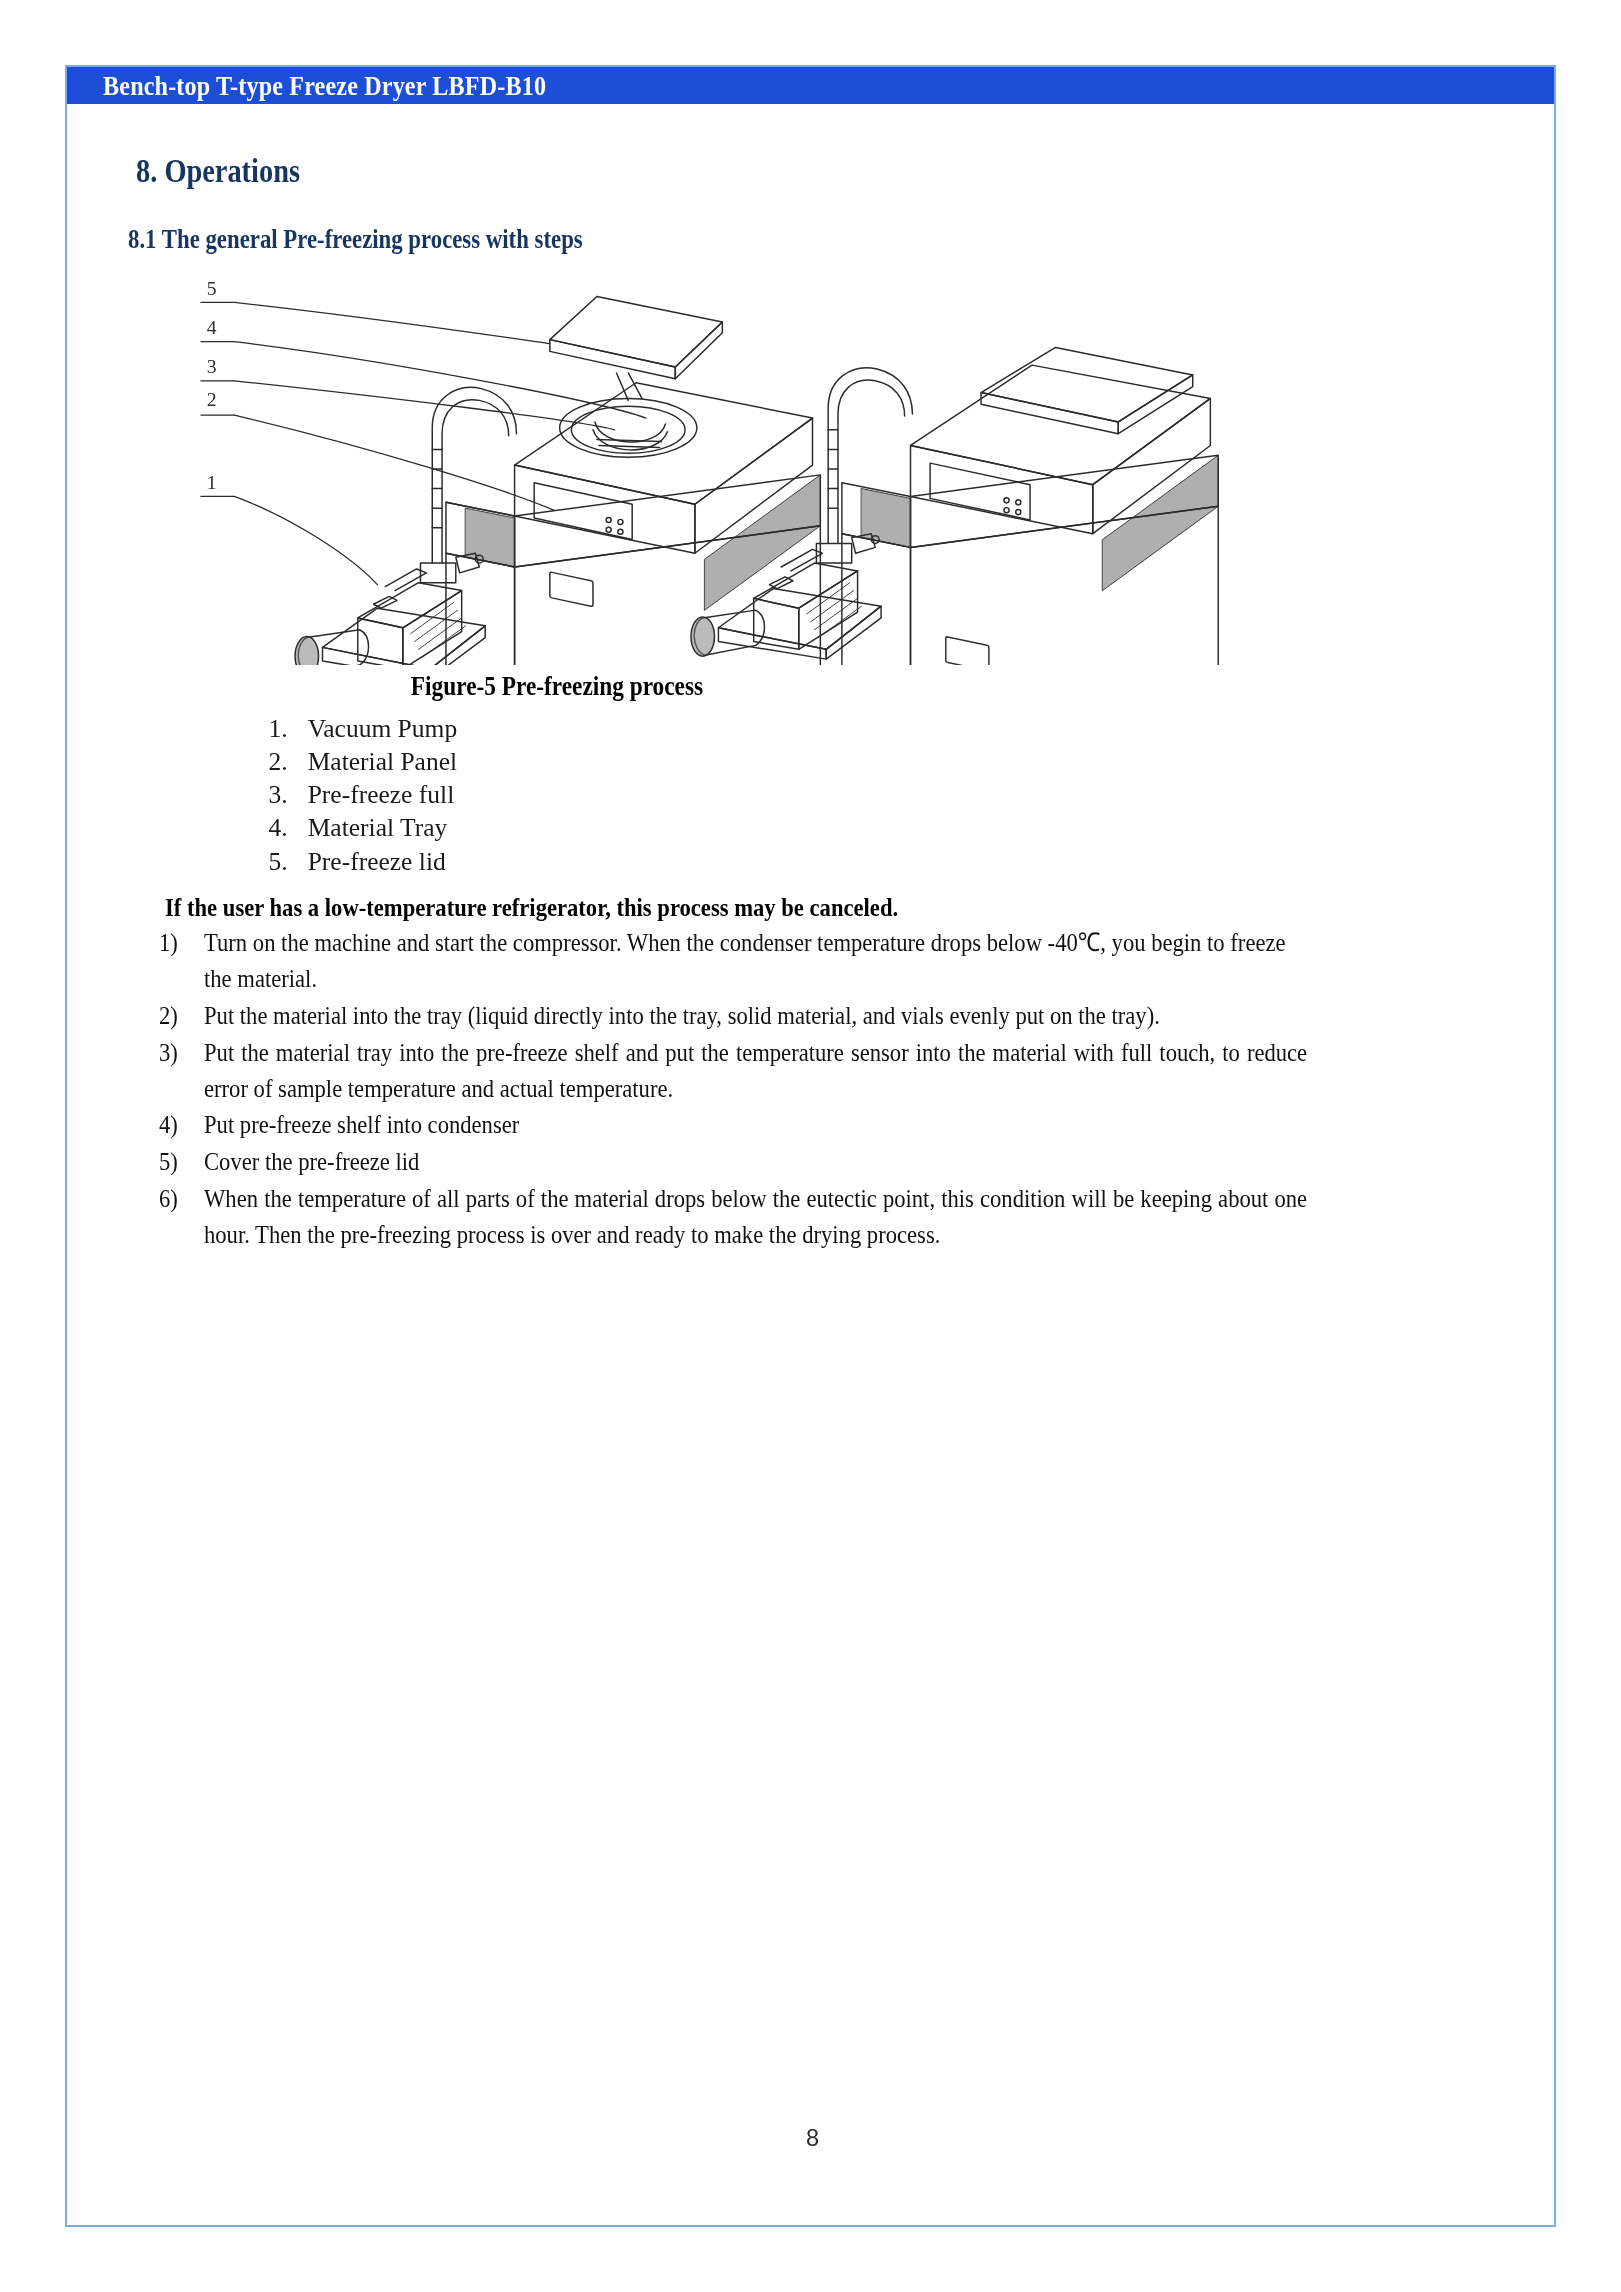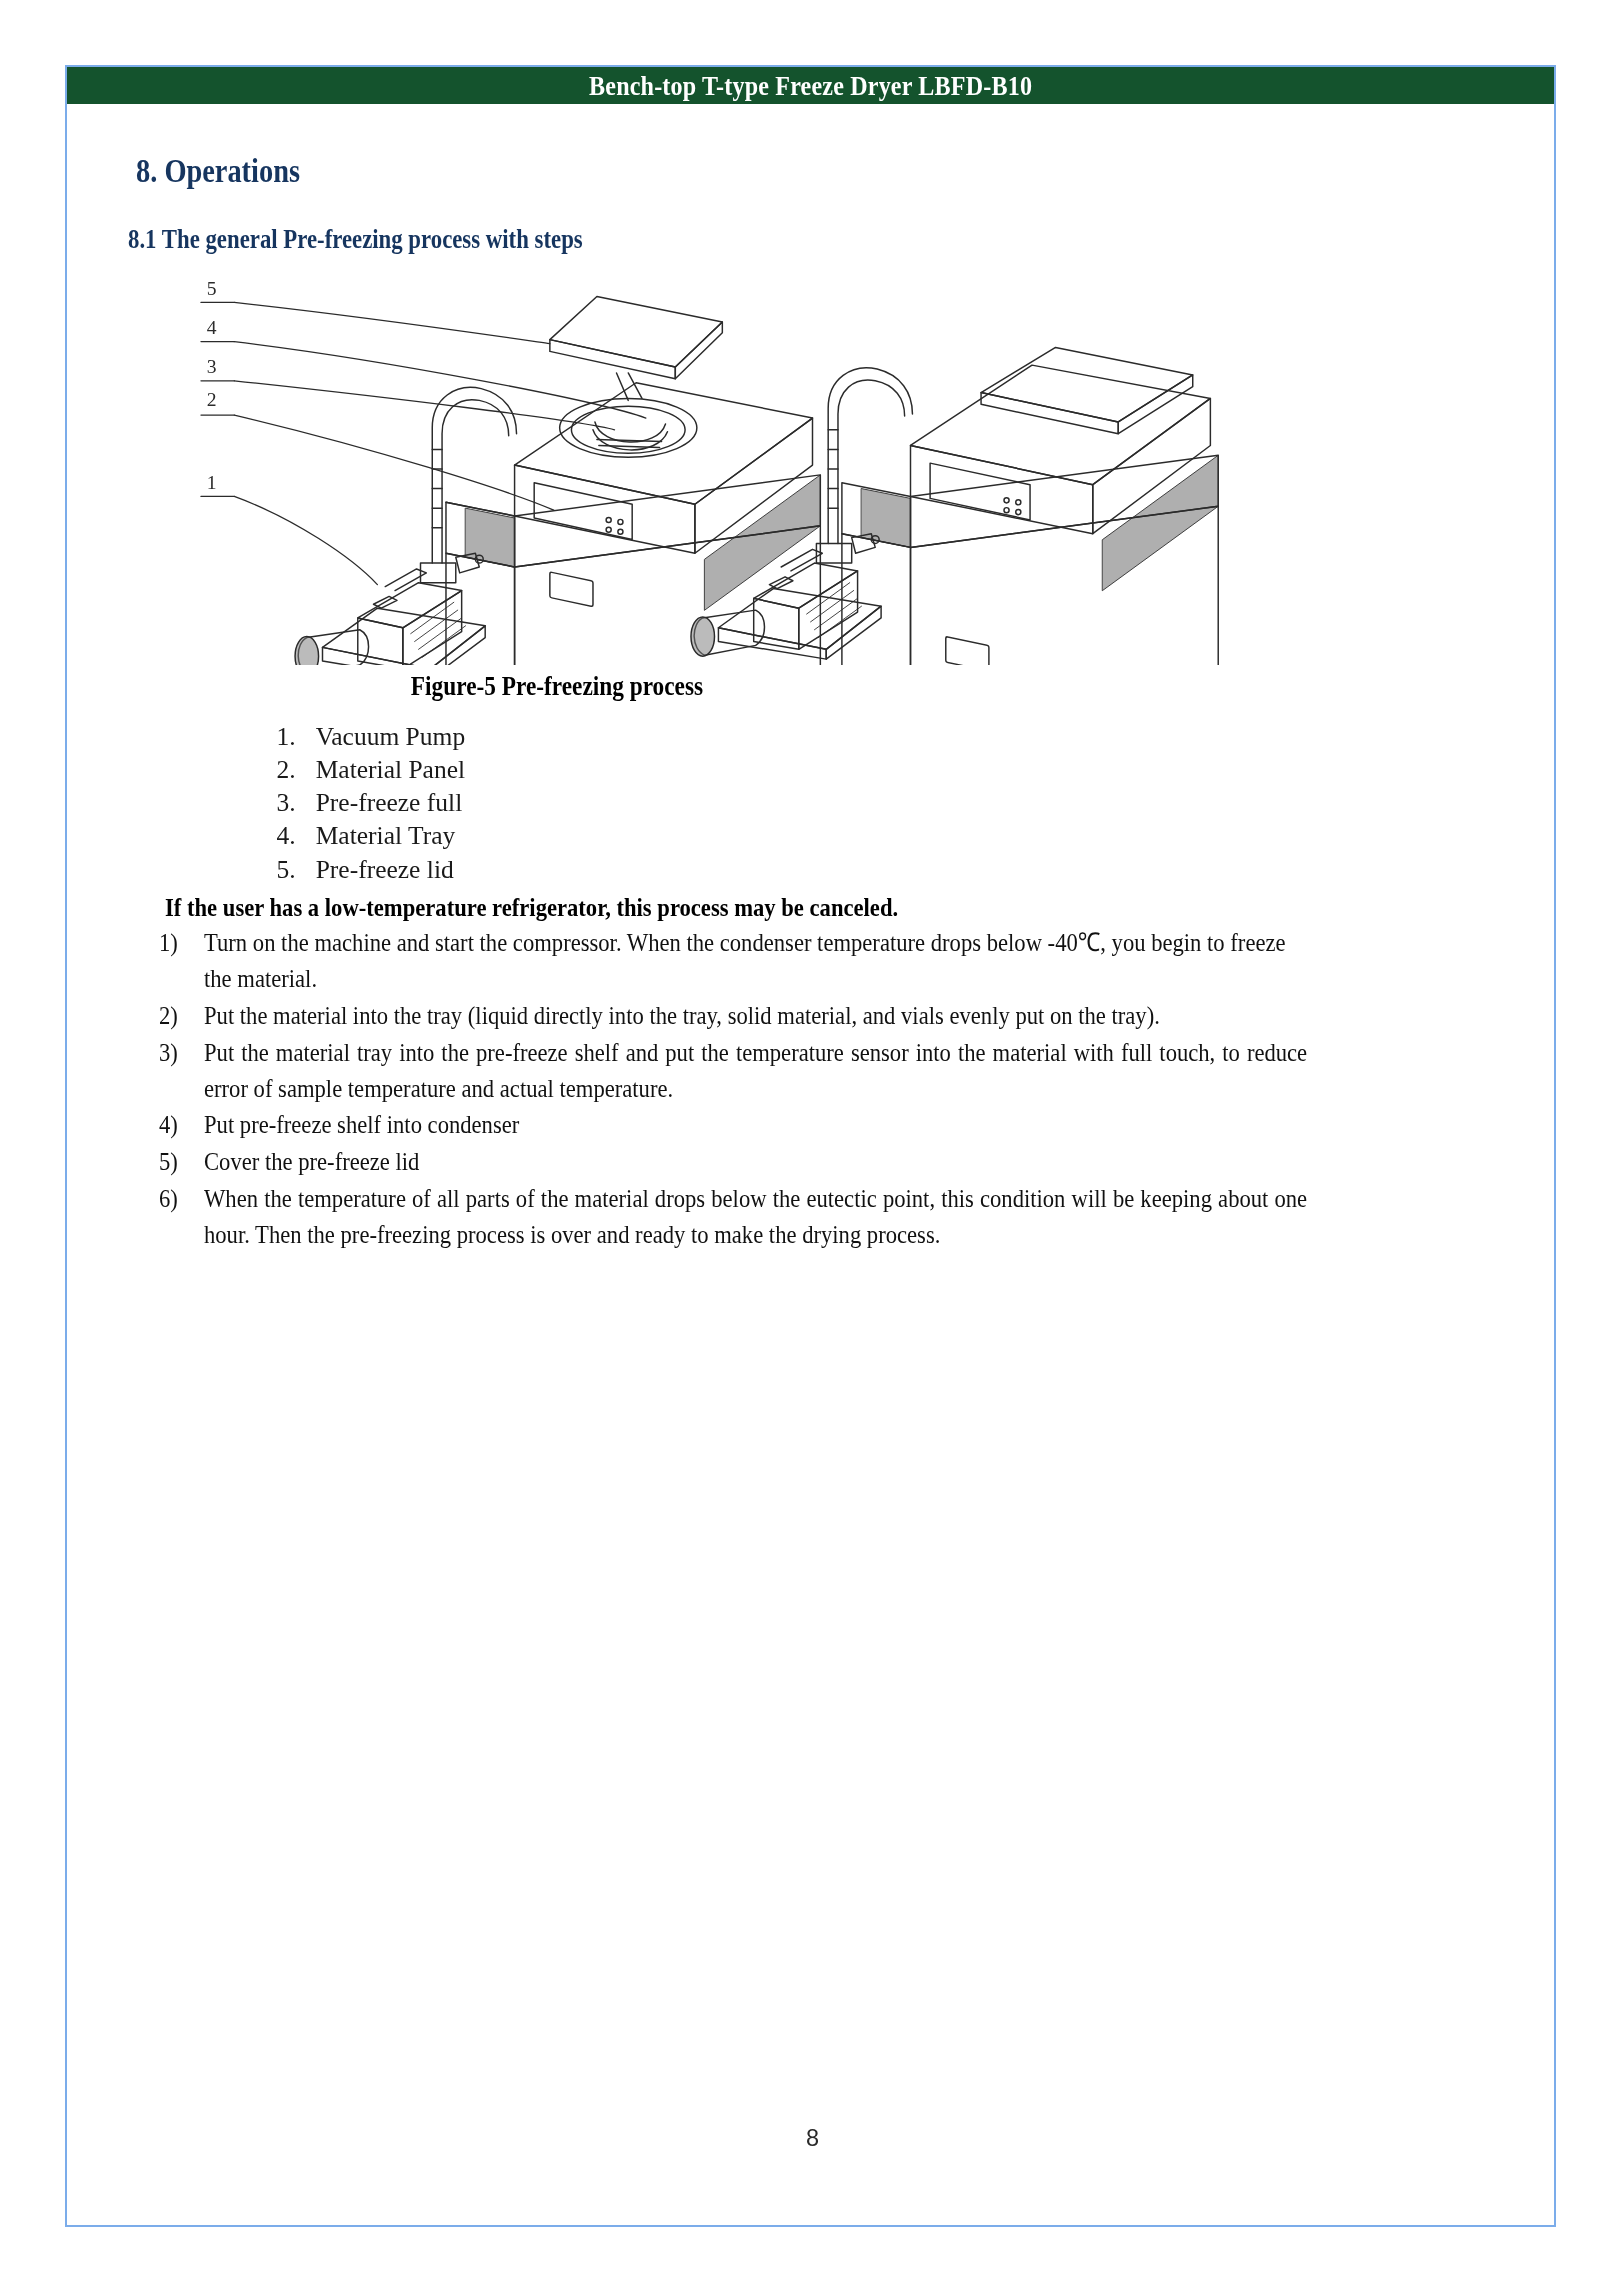--- a/index.html
+++ b/index.html
@@ -16,24 +16,24 @@
     width:1491px; height:2162px;
     border:2px solid #7bacea;
     box-sizing:border-box;
     background:#ffffff;
   }
   #header-bar{
     position:absolute;
     left:0; top:0;
     width:100%;
     height:37px;
-    background:#14532d;
+    background:#1d4ed8;
     display:flex;
     align-items:center;
-    justify-content:center;
+    justify-content:flex-start;
   }
   #header-title{
     color:#ffffff;
     font-family:"Liberation Serif", serif;
     font-weight:bold;
     font-size:28px;
     letter-spacing:0.2px;
     transform:scaleX(0.86);
     transform-origin:center;
     white-space:nowrap;
@@ -76,21 +76,21 @@
     font-weight:bold;
     font-size:26.5px;
     color:#000000;
     transform:scaleX(0.88);
     transform-origin:center;
   }
   #parts-list{
     position:absolute;
     left:188px; top:608px;
     width:588px;
-    margin:8px;
+    margin:0;
     padding:0 0 0 39px;
     font-size:25.5px;
     color:#1a1a1a;
     line-height:1.30;
     list-style-position:outside;
   }
   #parts-list li{ padding-left:13.7px; }
   #note{
     position:absolute;
     left:98px; top:789px;

